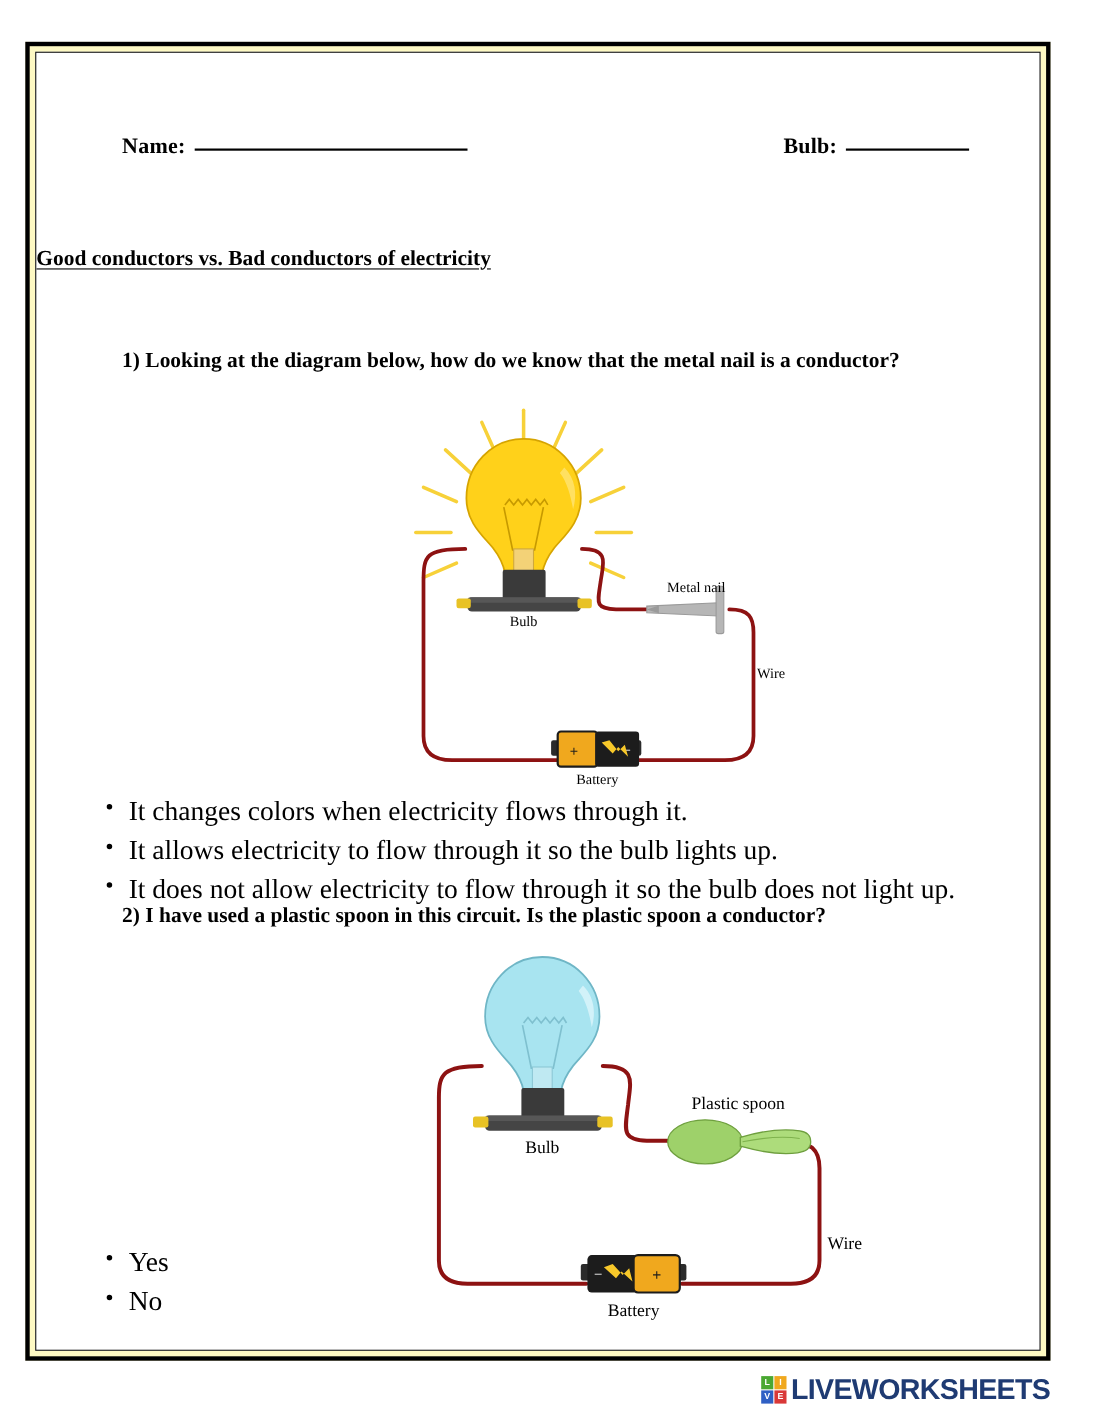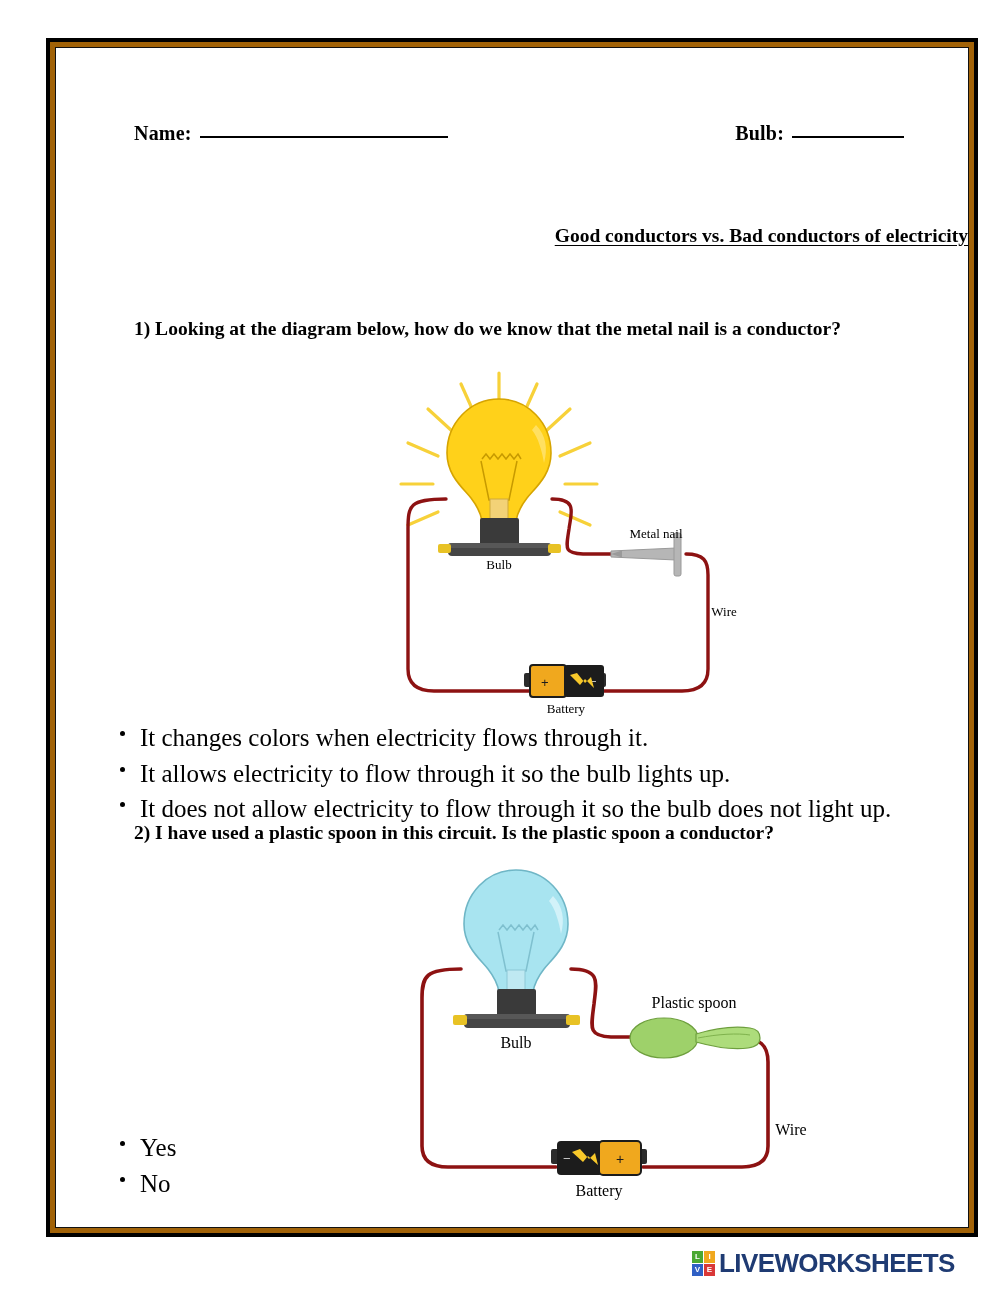--- a/index.html
+++ b/index.html
@@ -13,27 +13,27 @@
     height: 1291px;
     font-family: "Liberation Serif", serif;
     color: #000000;
     overflow: hidden;
     position: relative;
   }
 
   
   .page-outer {
     position: absolute;
-    left: 46px;
+    left: 23px;
     top: 38px;
     width: 932px;
     height: 1199px;
     border: 4px solid #000000;
     box-sizing: border-box;
-    background: #a16207;
+    background: #fef9c3;
   }
   .page-inner {
     position: absolute;
     left: 5px;
     top: 5px;
     right: 5px;
     bottom: 5px;
     border: 1px solid #111111;
     box-sizing: border-box;
     background: #ffffff;
@@ -72,21 +72,21 @@
   }
   .rule-name { width: 248px; }
   .rule-class { width: 112px; }
 
   
   .worksheet-title {
     position: absolute;
     top: 177px;
     left: 0;
     width: 100%;
-    text-align: right;
+    text-align: left;
     font-weight: bold;
     font-size: 19.5px;
     text-decoration: underline;
     text-underline-offset: 3px;
   }
 
   
   .question {
     position: absolute;
     font-weight: bold;

